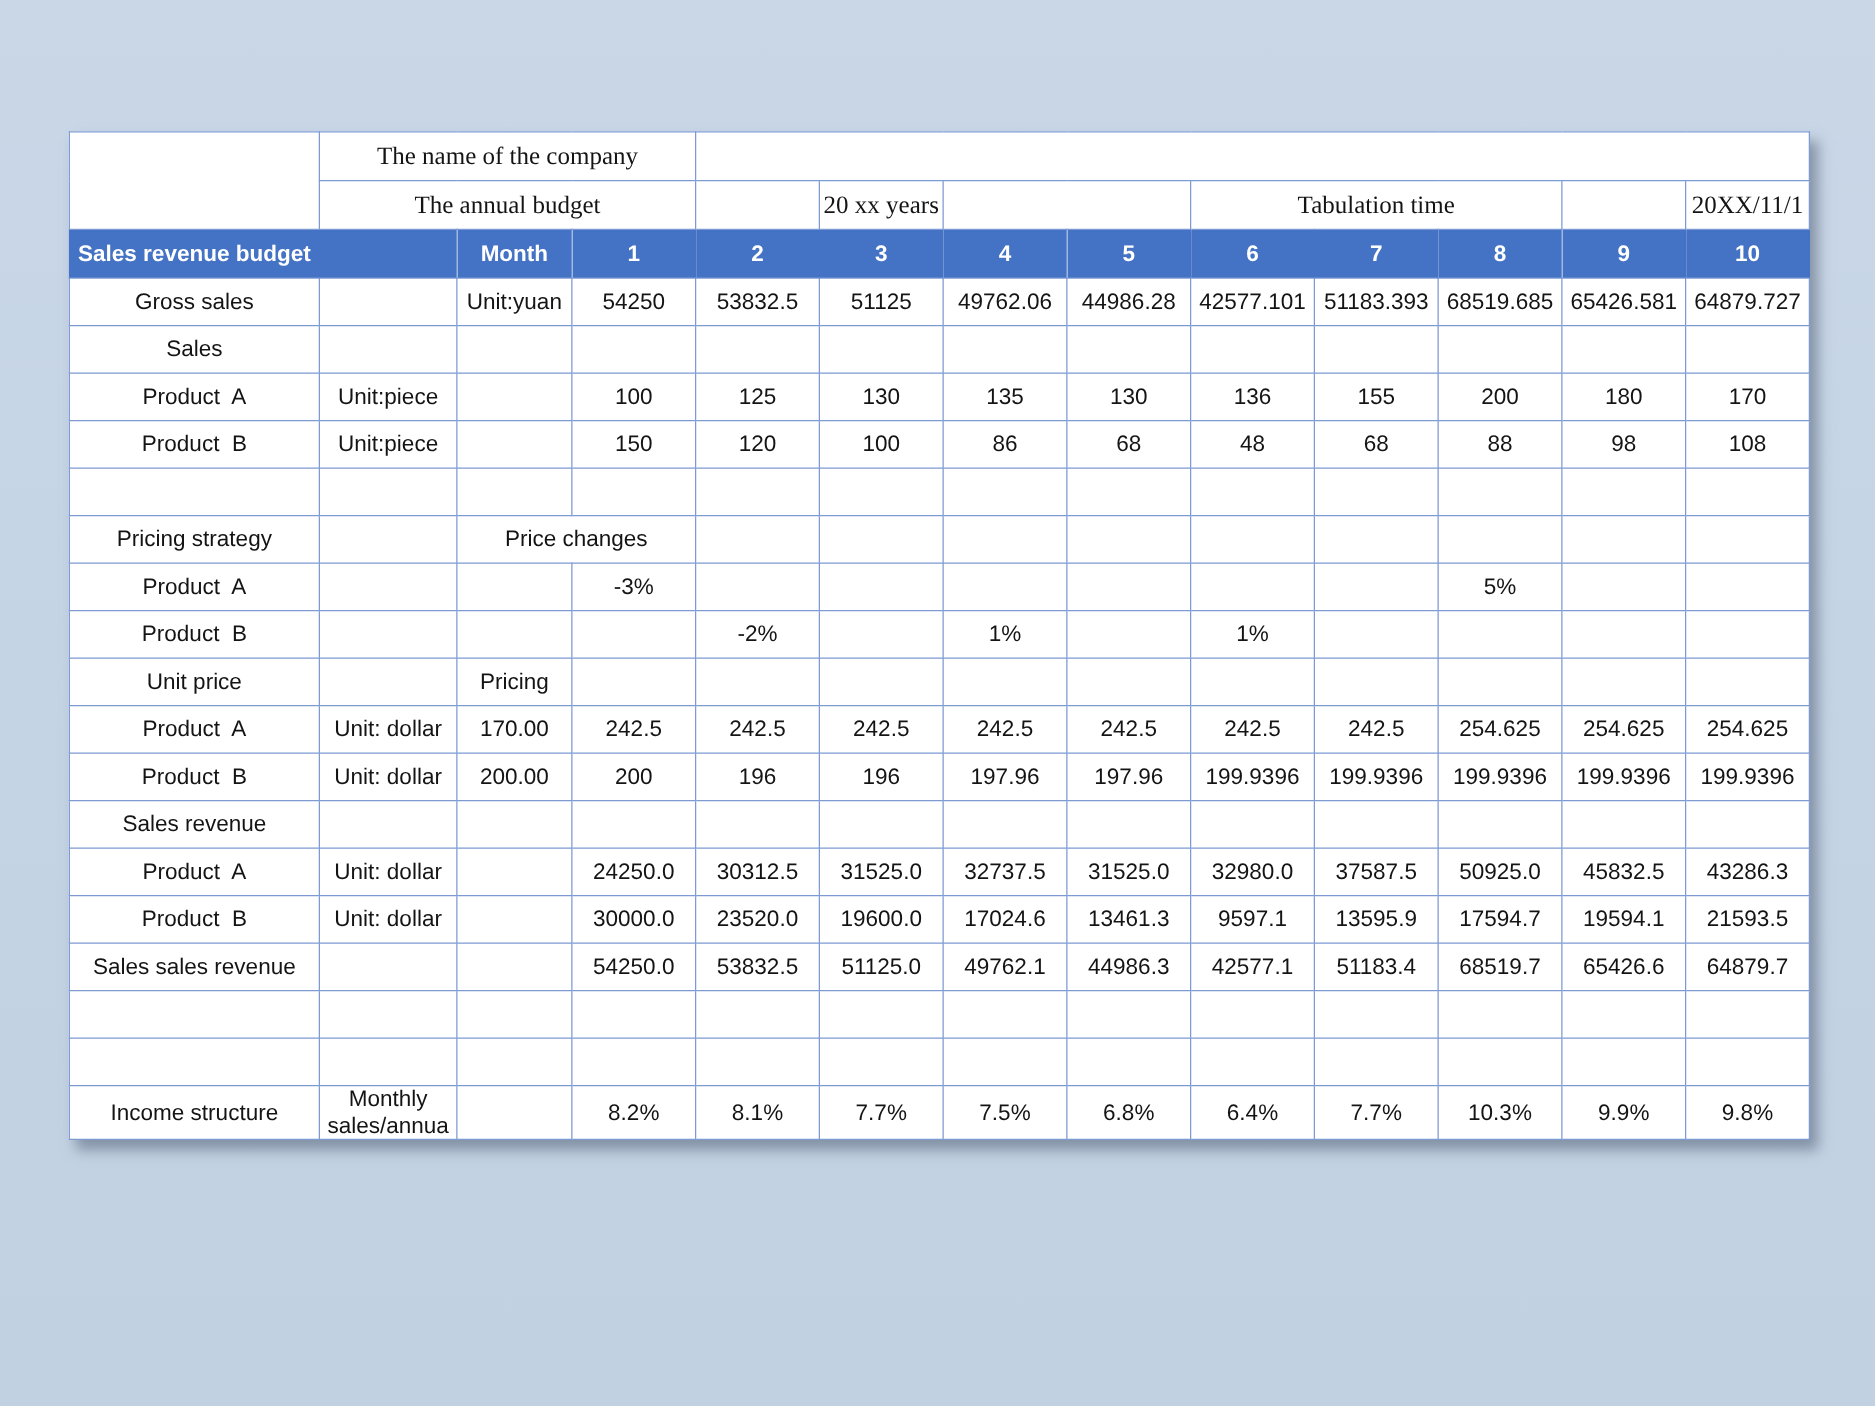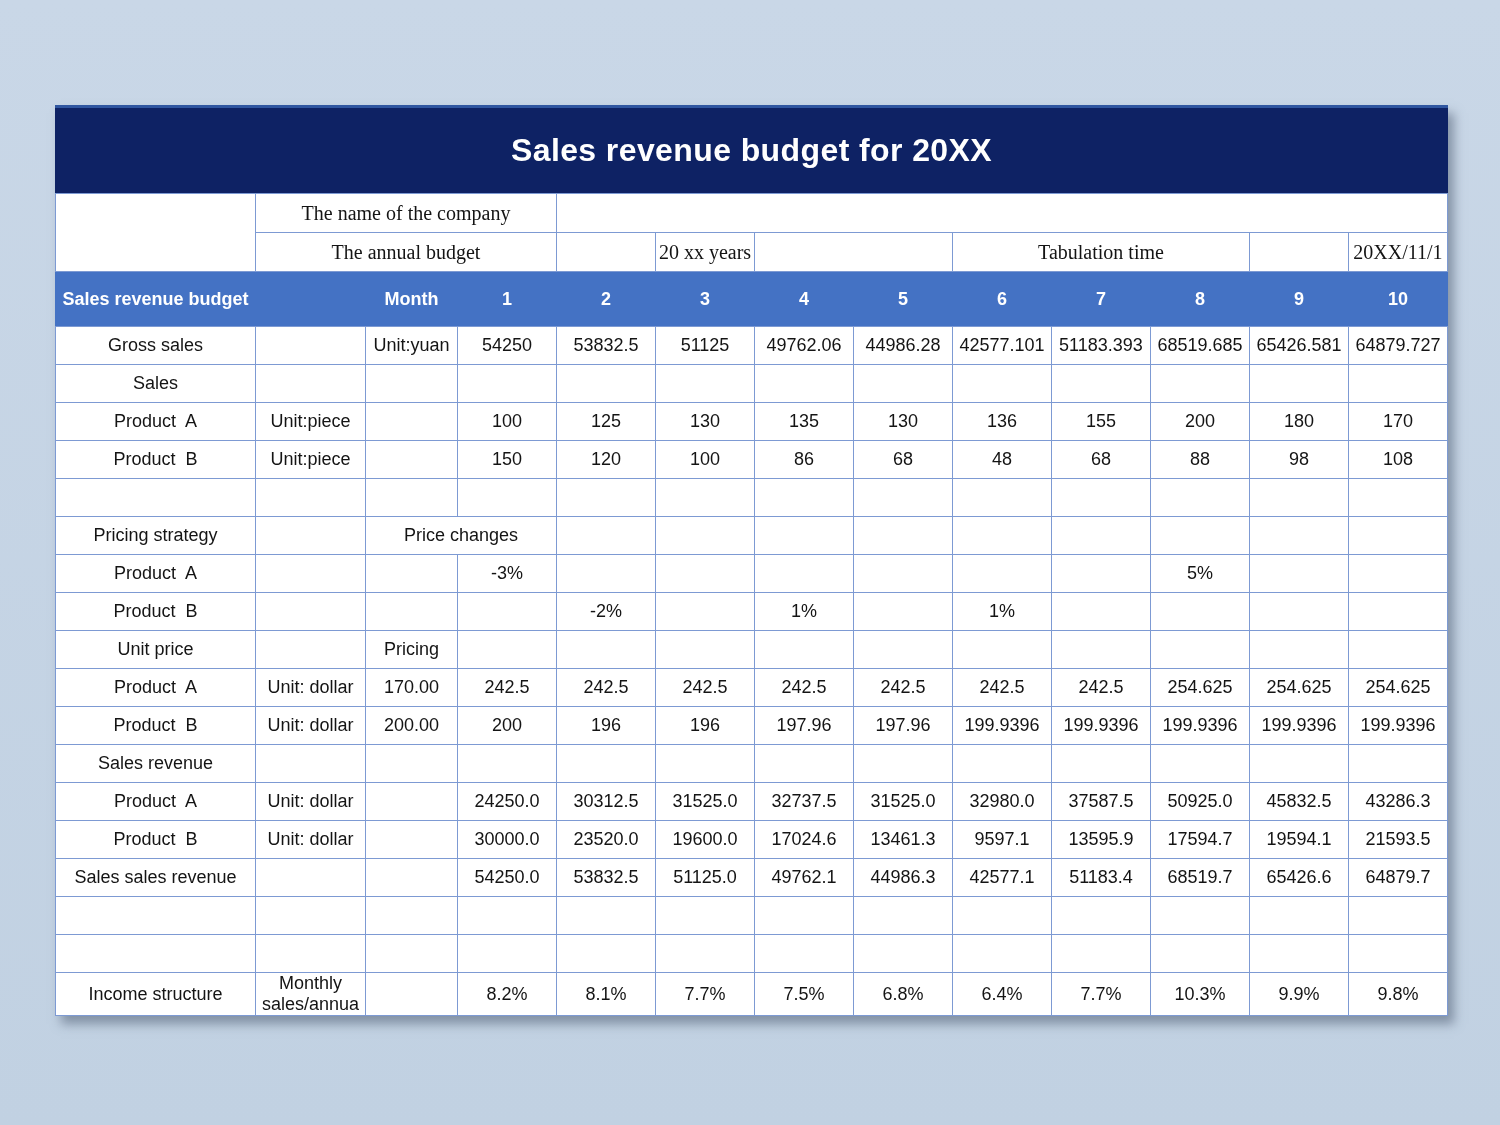--- a/index.html
+++ b/index.html
@@ -37,37 +37,34 @@
   td{
     border:1px solid var(--border);
     text-align:center;vertical-align:middle;
     color:var(--ink);font-size:18px;
     white-space:pre-wrap;
     overflow:hidden;
     padding:0 2px;
   }
   tr.serif{height:39px;padding-left:11px;}
   tr.serif td{font-family:"Liberation Serif",serif;font-size:20px;}
-  tr.month-row{height:55px;}
+  tr.month-row{height:39px;}
   tr.month-row td{
     background:var(--accent);color:#fff;font-weight:700;
     border:1px solid var(--accent);border-bottom-color:var(--border);
     font-size:18px;
   }
   tbody tr{height:38px;}
   tbody tr.tall{height:41px;}
   tbody tr.tall td{line-height:1.18;}
 </style>
 </head>
 <body>
 
 <div class="sheet">
-  <div class="title-bar">
-    <span>Sales revenue budget for 20XX</span>
-  </div>
   <table>
     <colgroup>
       <col style="width:200px">
       <col style="width:110px">
       <col style="width:92px">
       <col>
         <col>
         <col>
         <col>
         <col>

